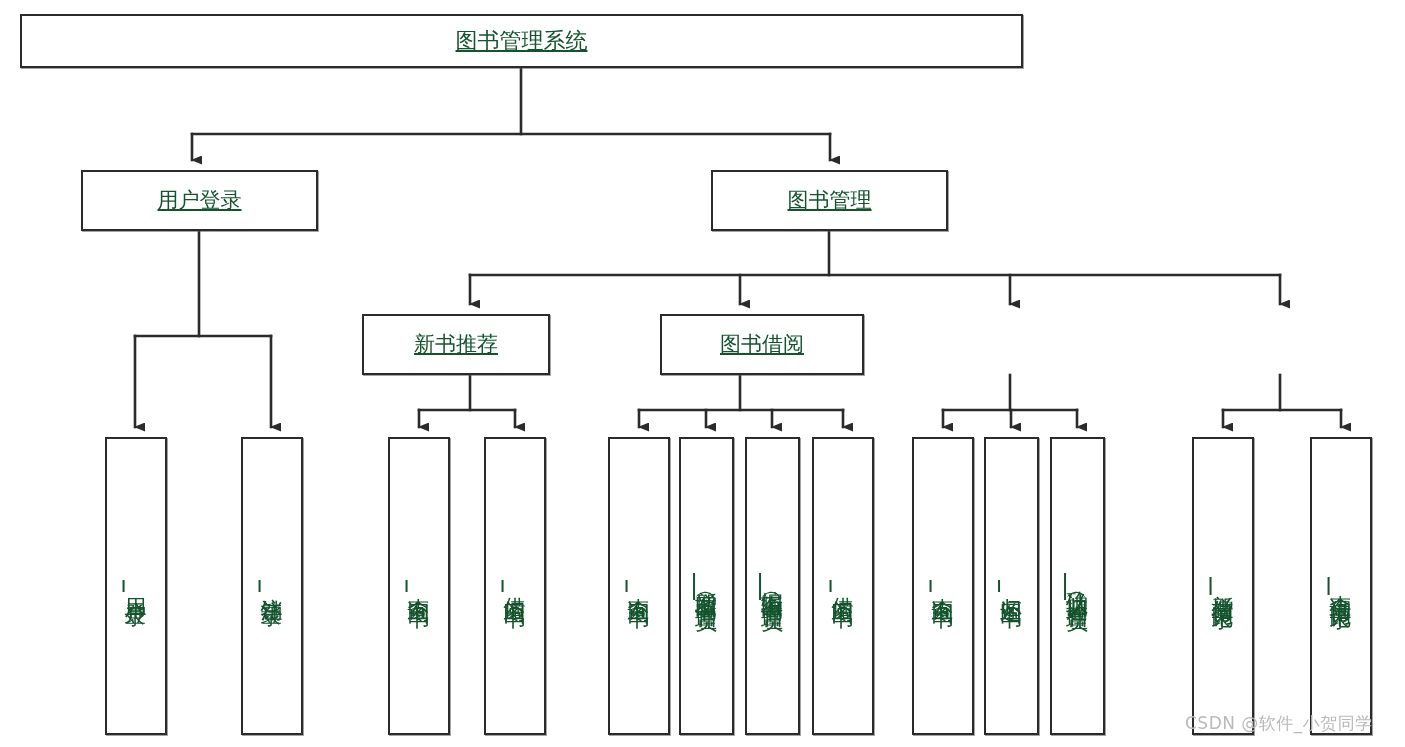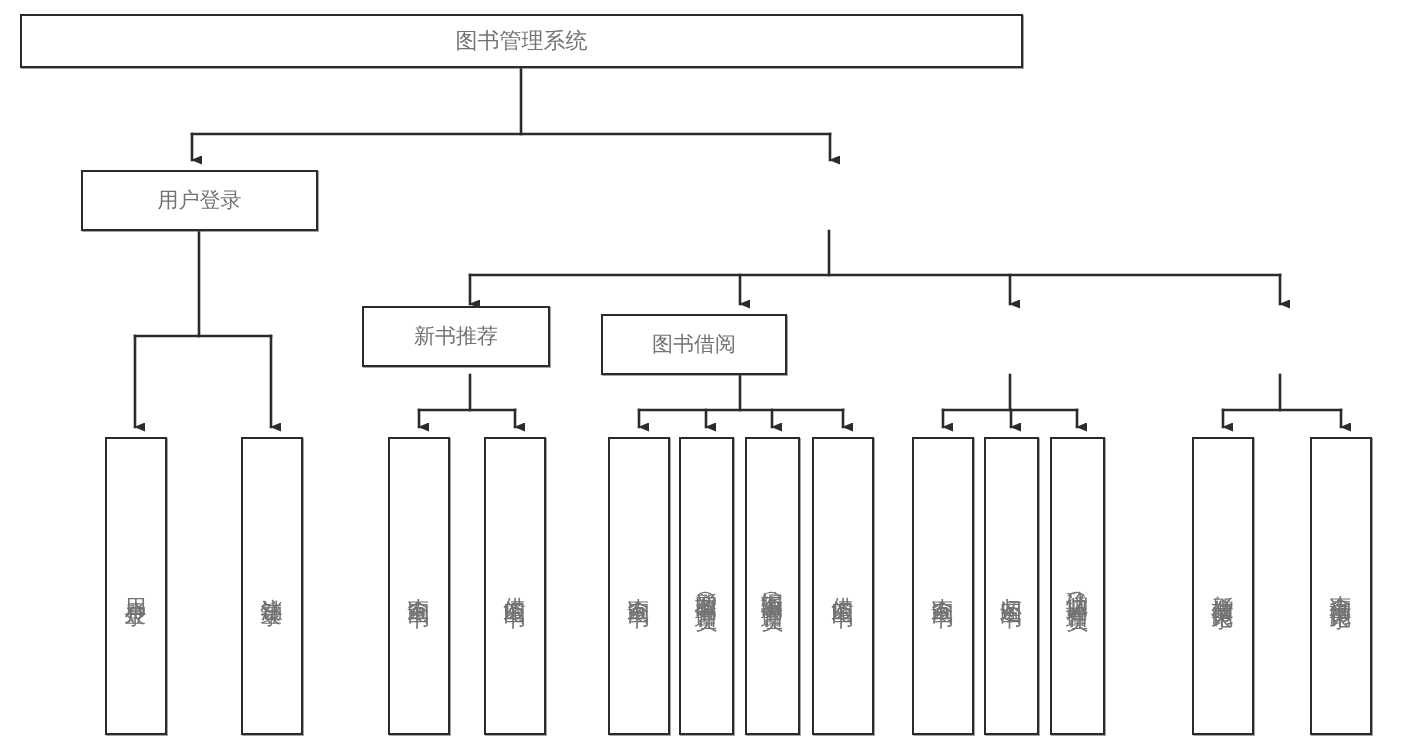--- a/index.html
+++ b/index.html
@@ -30,23 +30,24 @@
     box-sizing: border-box;
     background: #ffffff;
     border: 2px solid #2b2b2b;
     display: flex;
     align-items: center;
     justify-content: center;
     box-shadow: 1px 1px 0 rgba(90,90,90,0.55);
     z-index: 2;
   }
   .node .label {
-    color: #737373;
+    color: #14532d;
     line-height: 1.18;
     white-space: nowrap;
+    text-decoration: underline;
   }
   .node.horiz .label {
     font-size: 21px;
   }
   .node.root .label {
     font-size: 22px;
   }
   .node.vert {
     align-items: center;
     justify-content: center;
@@ -125,25 +126,28 @@
     </g>
   </svg>
 
   <div class="node root horiz" style="left:20px; top:14px; width:1003px; height:54px;">
     <span class="label">图书管理系统</span>
   </div>
 
   <div class="node horiz" style="left:81px; top:170px; width:237px; height:61px;">
     <span class="label">用户登录</span>
   </div>
+  <div class="node horiz" style="left:711px; top:170px; width:237px; height:61px;">
+    <span class="label">图书管理</span>
+  </div>
 
-  <div class="node horiz" style="left:362px; top:306px; width:188px; height:61px;">
+  <div class="node horiz" style="left:362px; top:314px; width:188px; height:61px;">
     <span class="label">新书推荐</span>
   </div>
-  <div class="node horiz" style="left:601px; top:314px; width:186px; height:61px;">
+  <div class="node horiz" style="left:660px; top:314px; width:204px; height:61px;">
     <span class="label">图书借阅</span>
   </div>
 
   <div class="node vert" style="left:105px; top:437px; width:62px; height:298px;">
     <span class="label">用户登录</span>
   </div>
   <div class="node vert" style="left:241px; top:437px; width:62px; height:298px;">
     <span class="label">注销登录</span>
   </div>
 
@@ -177,14 +181,15 @@
     <span class="label">确认归还（管理员）</span>
   </div>
 
   <div class="node vert" style="left:1192px; top:437px; width:62px; height:298px;">
     <span class="label">新增借阅记录</span>
   </div>
   <div class="node vert" style="left:1310px; top:437px; width:62px; height:298px;">
     <span class="label">查询借阅记录</span>
   </div>
 
+  <div class="watermark">CSDN @软件_小贺同学</div>
 
 </div>
 
 </body></html>

